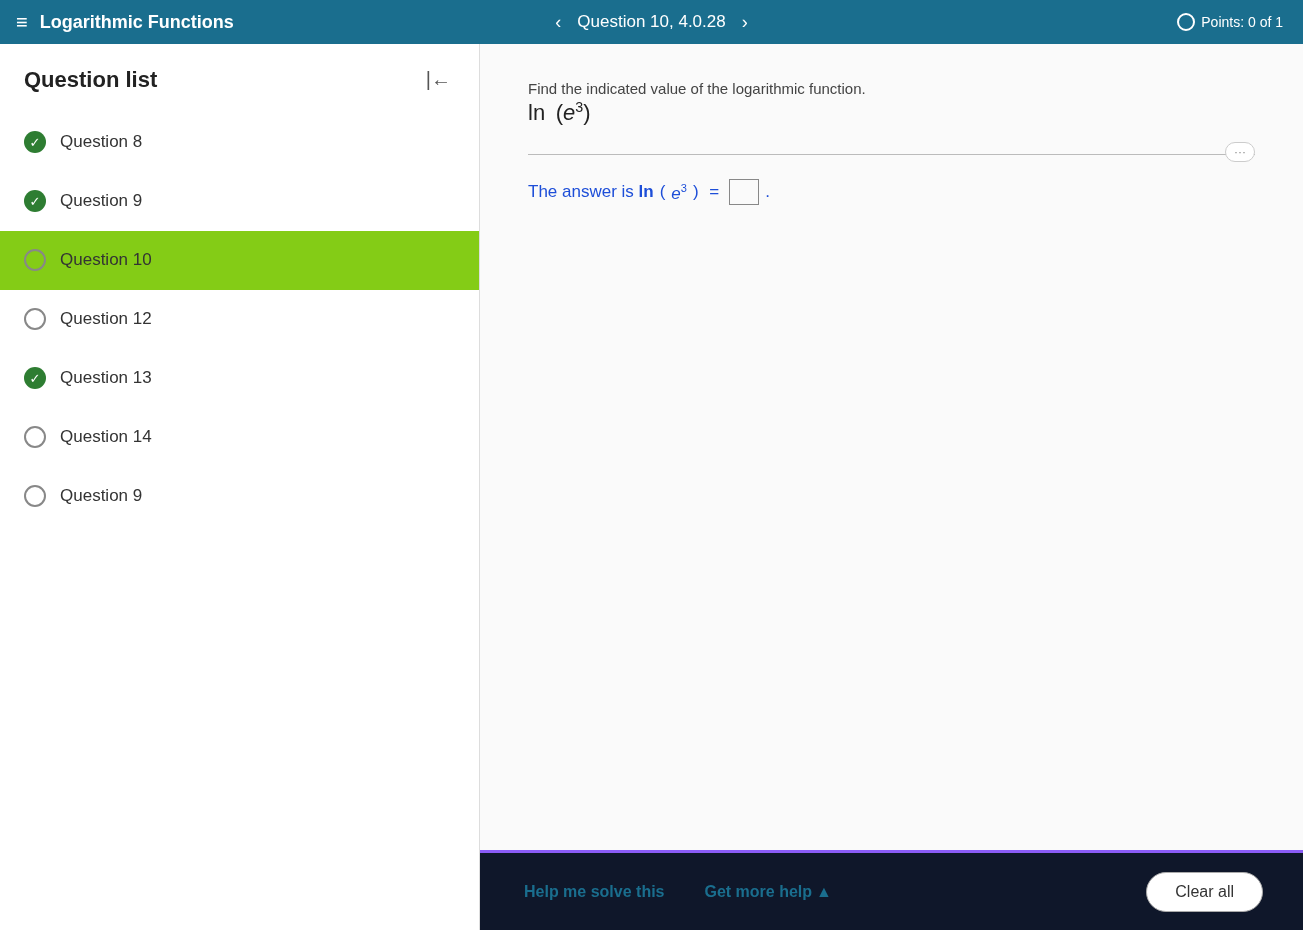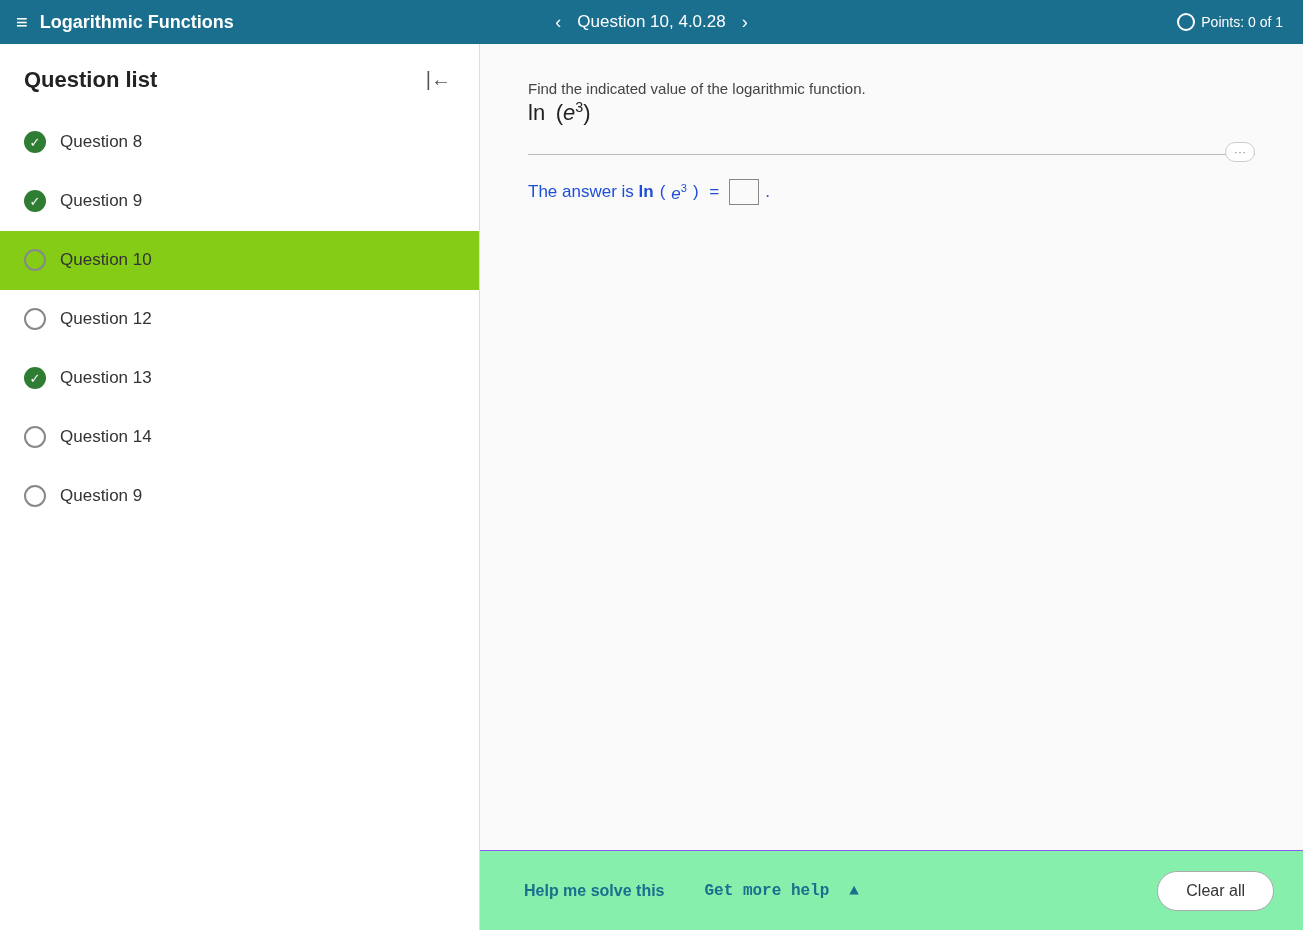--- a/index.html
+++ b/index.html
@@ -198,48 +198,47 @@
       display: inline-block;
       width: 30px;
       height: 26px;
       border: 1.5px solid #888;
       vertical-align: middle;
       margin-left: 4px;
     }
 
     
     .bottom-bar {
-      background: #86efac;
-      border-top: 1px solid #8b5cf6;
+      background: #0f172a;
+      border-top: 3px solid #8b5cf6;
       height: 80px;
       display: flex;
       align-items: center;
       padding: 0 24px;
       gap: 0;
       position: relative;
     }
     .bottom-btn {
       background: none;
       border: none;
       font-size: 16px;
       font-weight: 600;
       color: #1a6e8e;
       cursor: pointer;
       padding: 8px 20px;
       border-radius: 6px;
     }
     .bottom-btn-get-more {
       display: flex;
       align-items: flex-end;
-      gap: 20px;
-      font-family: Liberation Mono, monospace;
+      gap: 4px;
     }
     .clear-all-btn {
       position: absolute;
-      right: 29px;
+      right: 40px;
       background: white;
       border: 1.5px solid #aaa;
       border-radius: 20px;
       padding: 10px 28px;
       font-size: 16px;
       font-weight: 500;
       color: #333;
       cursor: pointer;
     }
 

